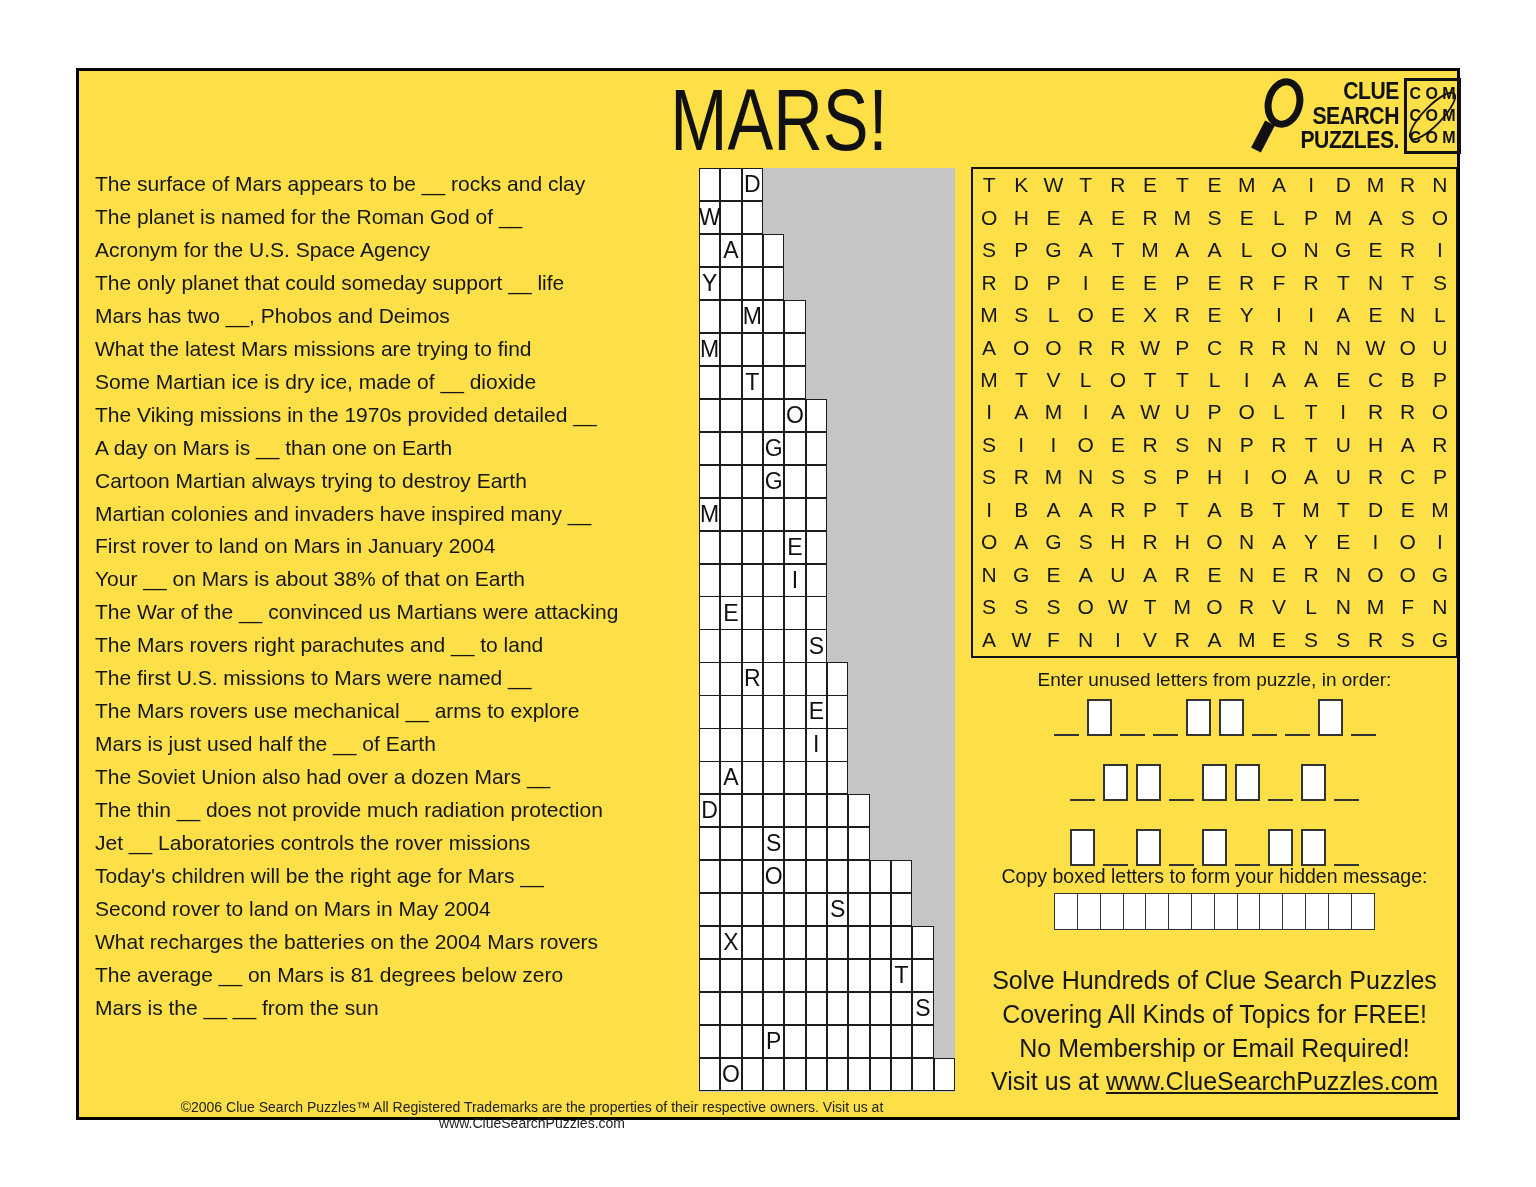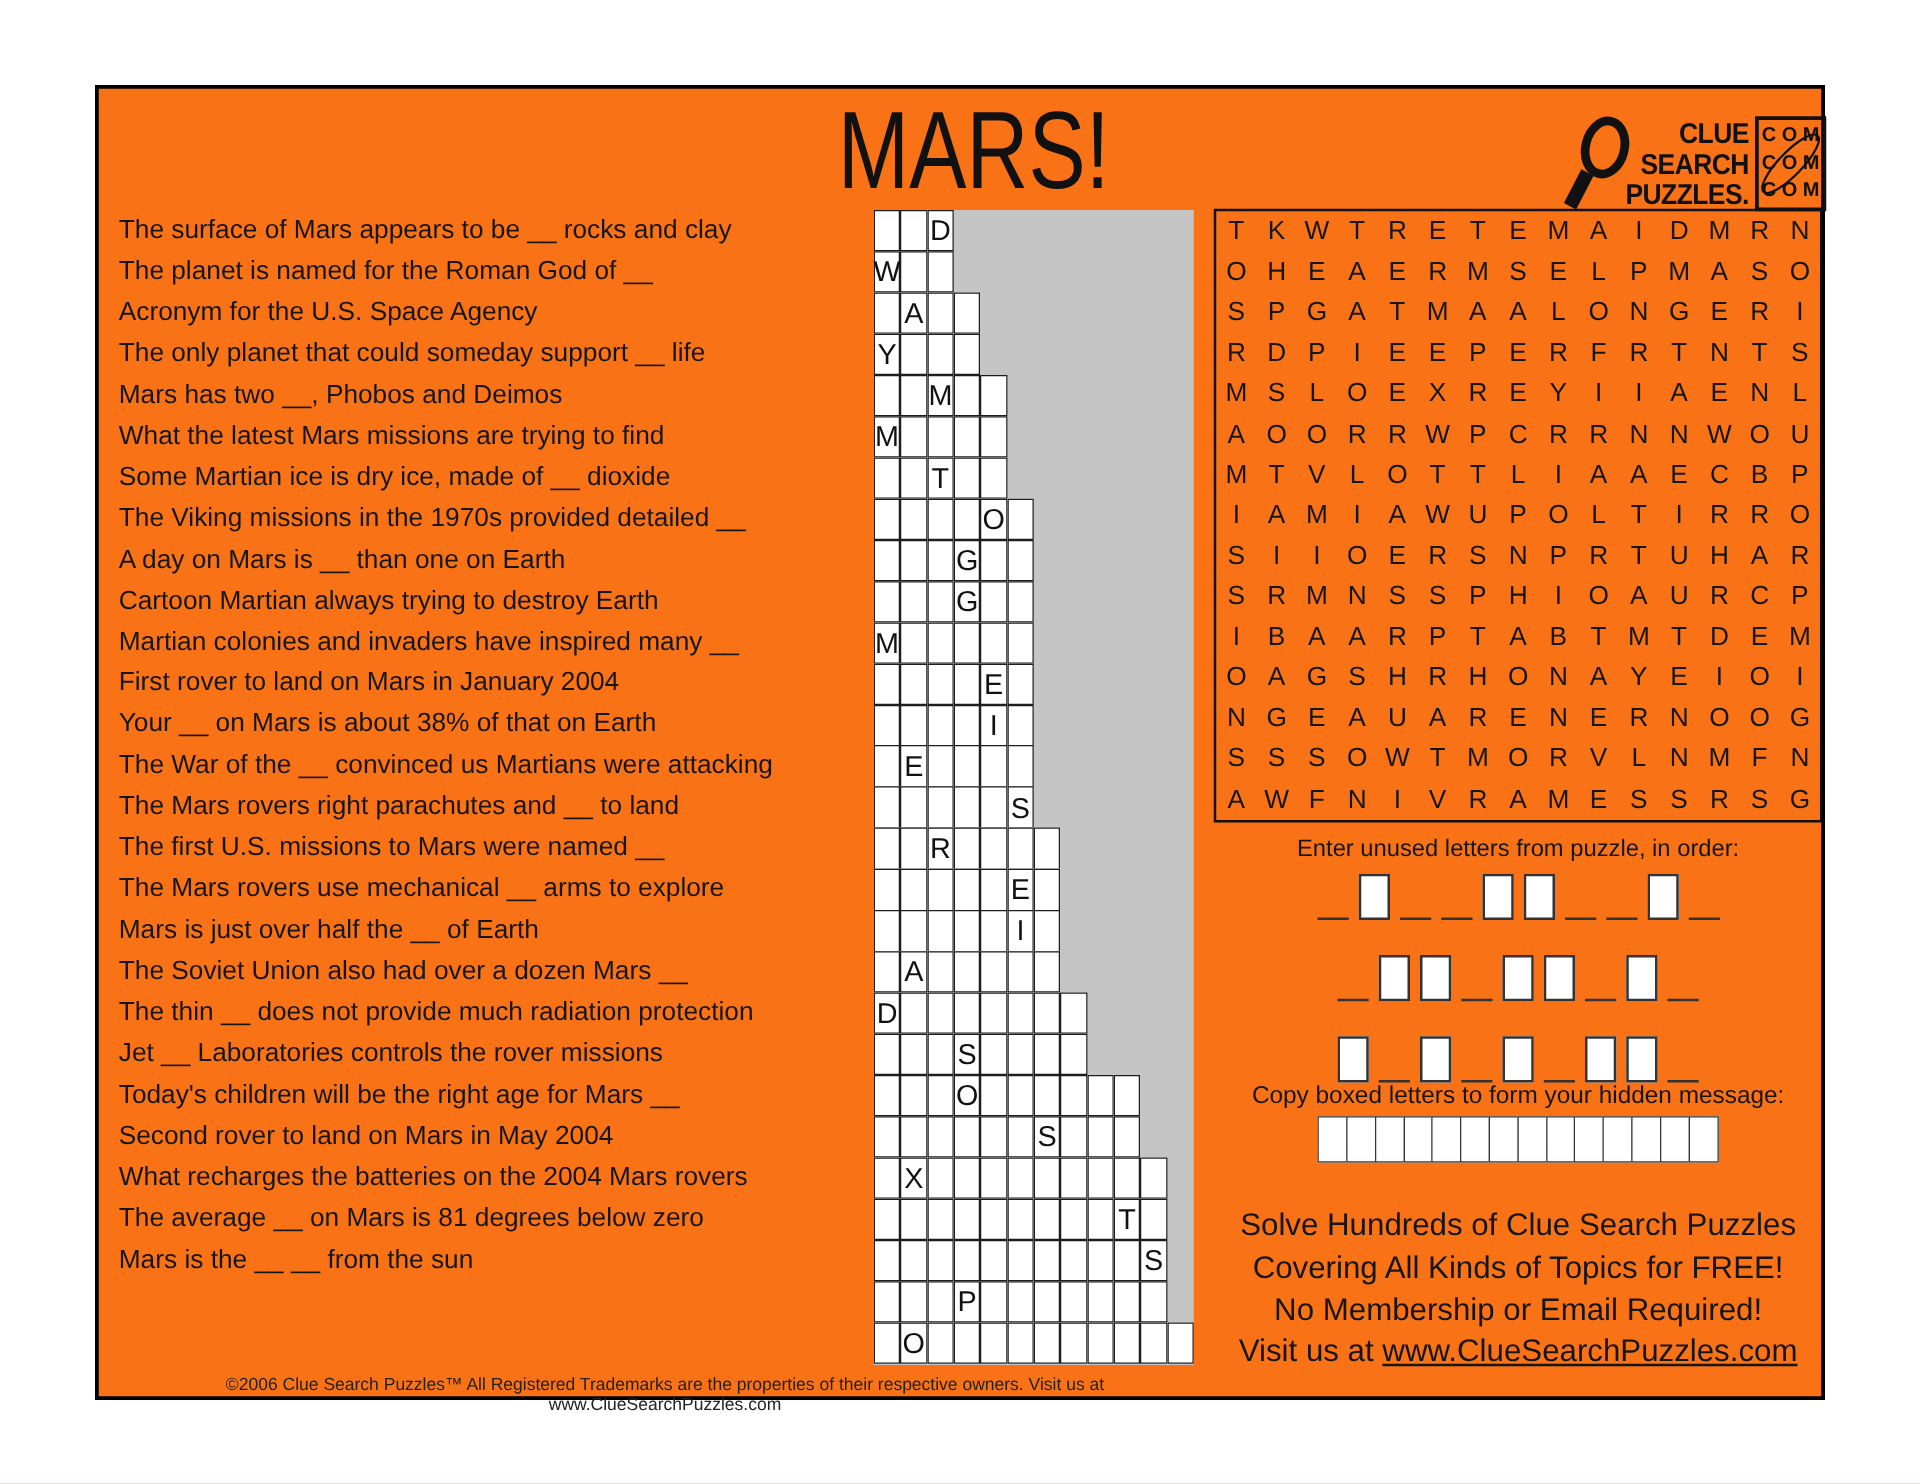--- a/index.html
+++ b/index.html
@@ -3,21 +3,21 @@
 <meta charset="utf-8">
 <style>
   html,body{margin:0;padding:0;}
   body{
     width:1536px;height:1187px;position:relative;background:#ffffff;
     font-family:"Liberation Sans","DejaVu Sans",sans-serif;color:#1a1a1a;
     overflow:hidden;
   }
   .page{
     position:absolute;left:76px;top:68px;width:1378px;height:1046px;
-    border:3px solid #000;background:#f97316;
+    border:3px solid #000;background:#fde047;
   }
   .title{
     position:absolute;left:520px;top:0;width:360px;height:98px;
     display:flex;align-items:center;justify-content:center;
     font-size:88px;letter-spacing:0px;transform:scaleX(0.78);
     white-space:nowrap;color:#111;
   }
   
   .clues{position:absolute;left:16px;top:97px;}
   .clue-line{
@@ -66,21 +66,21 @@
   .promo{
     position:absolute;left:892px;top:893px;width:487px;text-align:center;
     font-size:25px;line-height:33.8px;color:#161616;
   }
   .visit-link{text-decoration:underline;}
   .footer{
     position:absolute;left:20px;top:1028px;width:866px;text-align:center;
     font-size:14px;line-height:16px;color:#222;
   }
   
-  .logo{position:absolute;left:1170px;top:19px;width:212px;height:82px;display:flex;align-items:center;justify-content:space-between;}
+  .logo{position:absolute;left:1170px;top:4px;width:212px;height:82px;display:flex;align-items:center;justify-content:space-between;}
   .logo-mag{flex:0 0 58px;height:82px;}
   .logo-text{
     display:flex;flex-direction:column;justify-content:center;align-items:flex-end;
     font-weight:bold;font-size:23px;line-height:24.5px;letter-spacing:-0.5px;
     transform:scaleX(0.92);transform-origin:right center;width:92px;color:#111;
   }
   .logo-com{
     width:72px;height:76px;box-sizing:border-box;border:3px solid #111;margin-left:5px;
     position:relative;display:flex;flex-direction:column;justify-content:space-around;
     padding:2px 0;
@@ -126,21 +126,21 @@
       <div class="clue-line">The Viking missions in the 1970s provided detailed __</div>
       <div class="clue-line">A day on Mars is __ than one on Earth</div>
       <div class="clue-line">Cartoon Martian always trying to destroy Earth</div>
       <div class="clue-line">Martian colonies and invaders have inspired many __</div>
       <div class="clue-line">First rover to land on Mars in January 2004</div>
       <div class="clue-line">Your __ on Mars is about 38% of that on Earth</div>
       <div class="clue-line">The War of the __ convinced us Martians were attacking</div>
       <div class="clue-line">The Mars rovers right parachutes and __ to land</div>
       <div class="clue-line">The first U.S. missions to Mars were named __</div>
       <div class="clue-line">The Mars rovers use mechanical __ arms to explore</div>
-      <div class="clue-line">Mars is just over half the __ of Earth</div>
+      <div class="clue-line">Mars is just used half the __ of Earth</div>
       <div class="clue-line">The Soviet Union also had over a dozen Mars __</div>
       <div class="clue-line">The thin __ does not provide much radiation protection</div>
       <div class="clue-line">Jet __ Laboratories controls the rover missions</div>
       <div class="clue-line">Today's children will be the right age for Mars __</div>
       <div class="clue-line">Second rover to land on Mars in May 2004</div>
       <div class="clue-line">What recharges the batteries on the 2004 Mars rovers</div>
       <div class="clue-line">The average __ on Mars is 81 degrees below zero</div>
       <div class="clue-line">Mars is the __ __ from the sun</div>
     </div>
 

